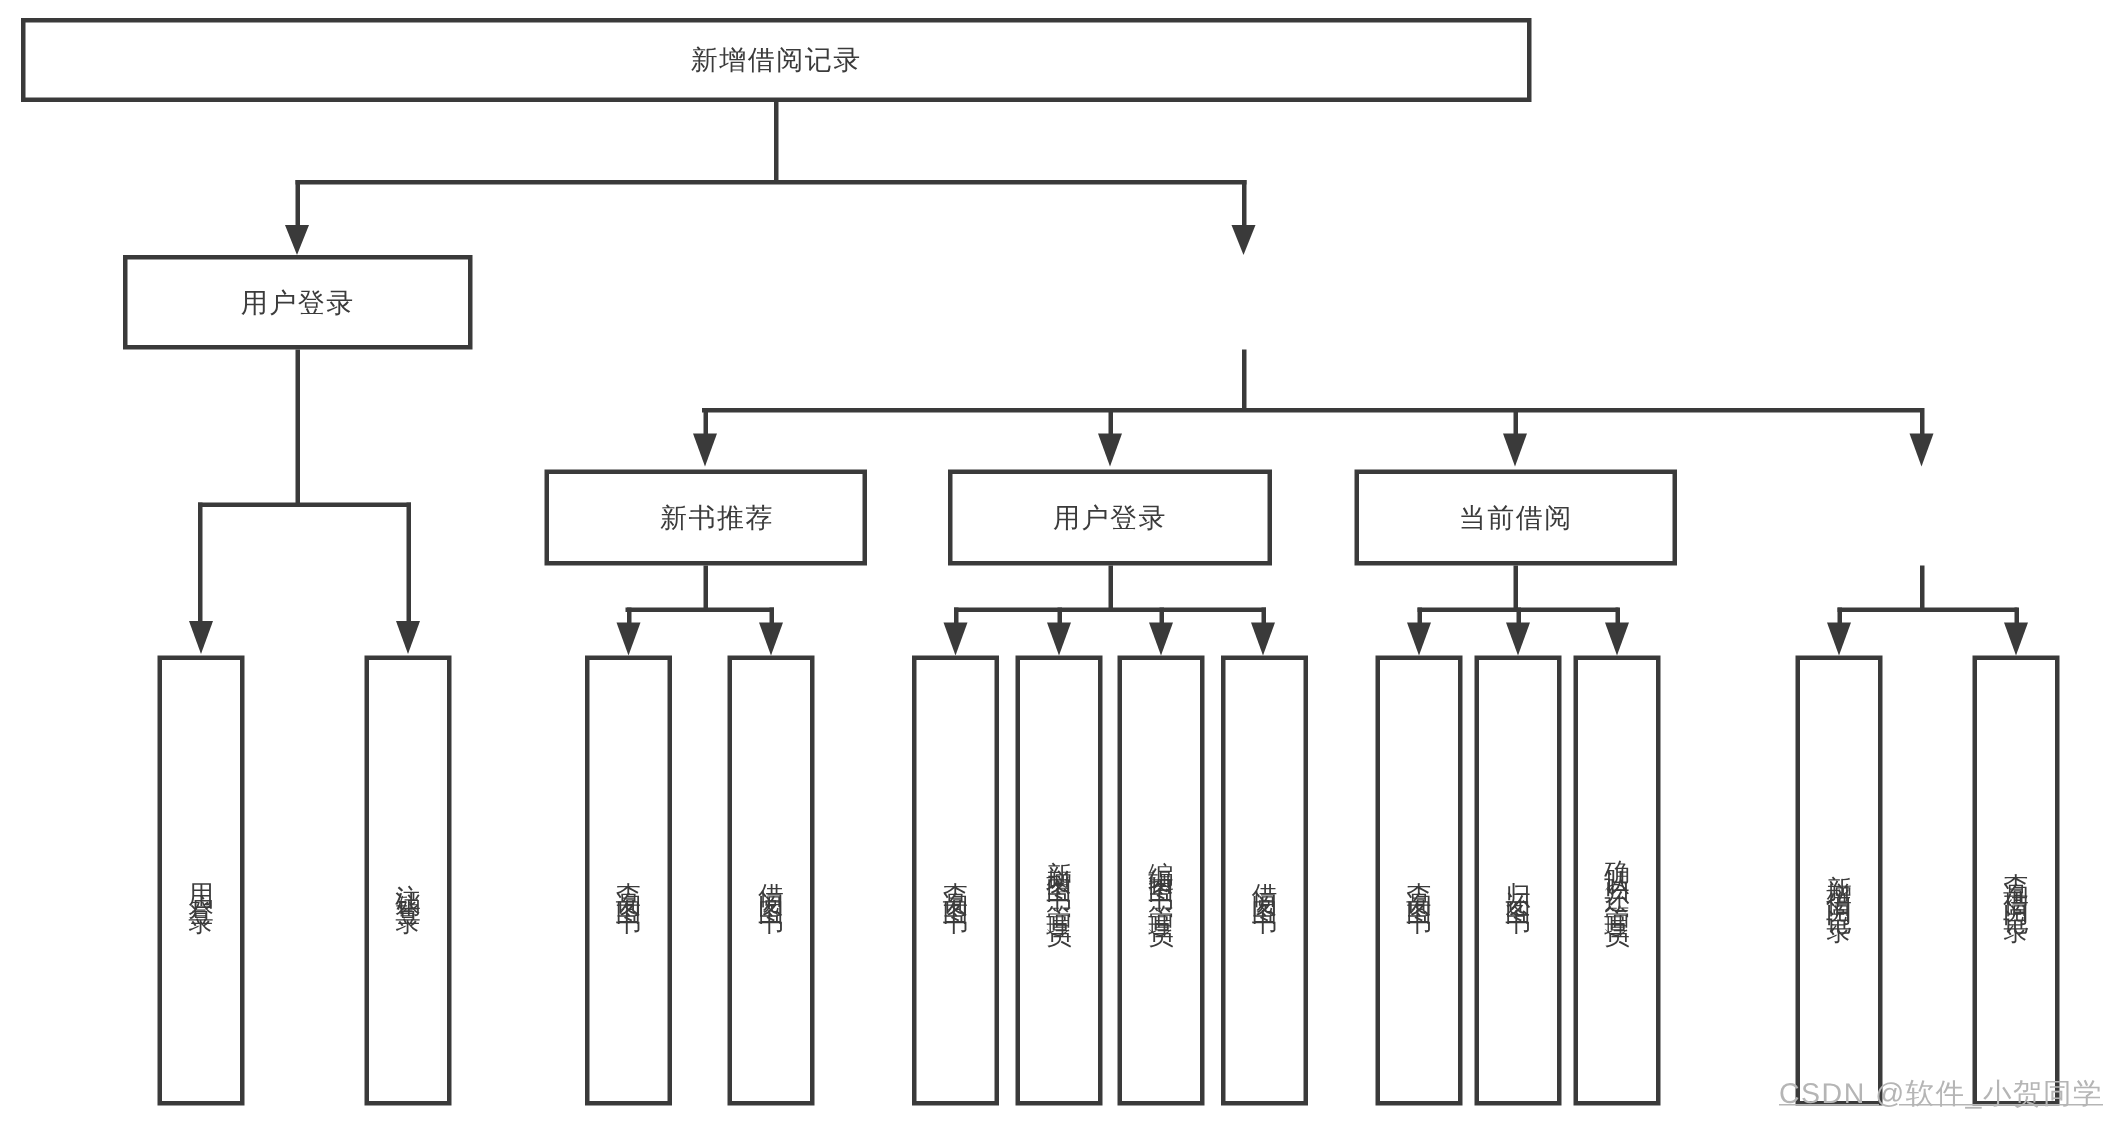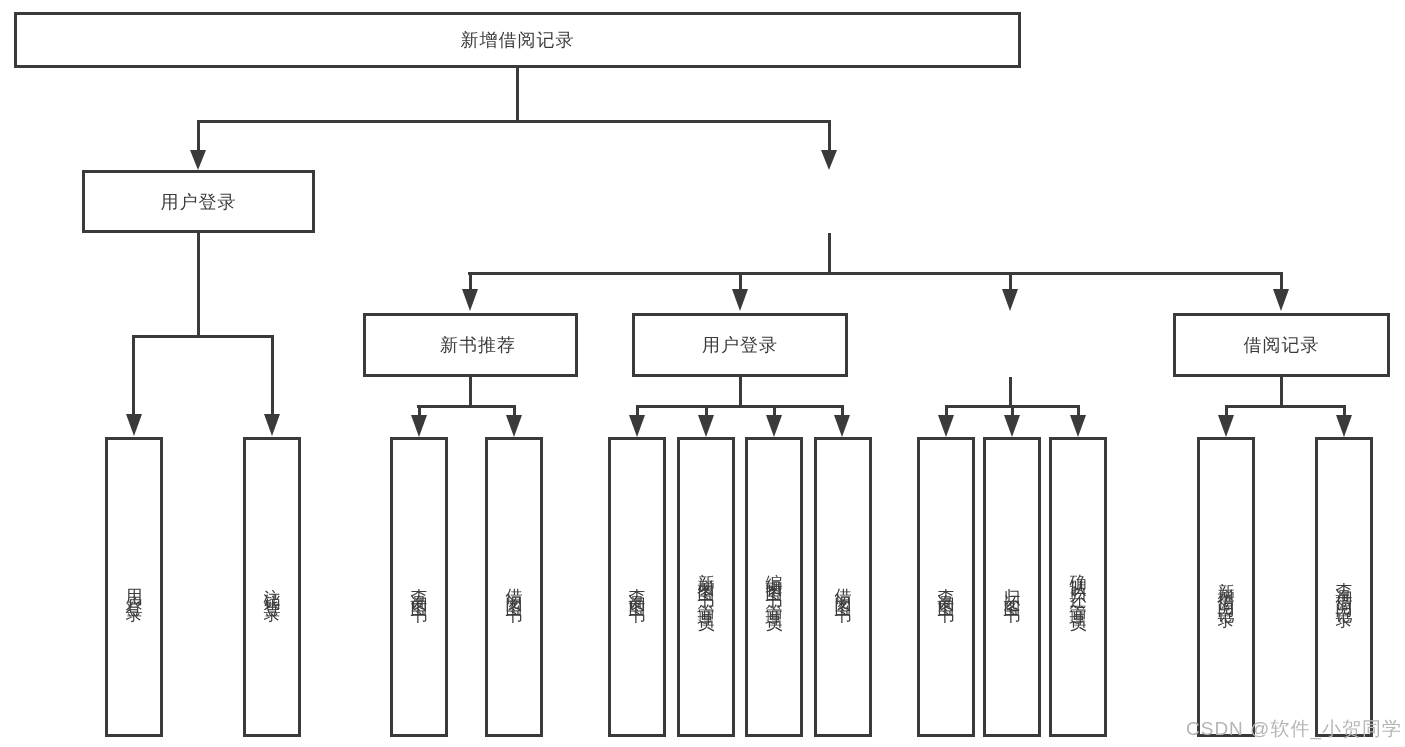--- a/index.html
+++ b/index.html
@@ -72,24 +72,24 @@
 
 
   <div class="node" style="left:363px; top:313px; width:215px; height:64px;padding-left:15px;">
     <span class="lbl">新书推荐</span>
   </div>
 
   <div class="node" style="left:632px; top:313px; width:216px; height:64px;">
     <span class="lbl">用户登录</span>
   </div>
 
+  <div class="node" style="left:903px; top:313px; width:215px; height:64px;">
+    <span class="lbl">当前借阅</span>
+  </div>
 
-  <div class="node" style="left:1173px; top:313px; width:217px; height:64px;">
-    <span class="lbl">借阅记录</span>
-  </div>
 
   <div class="node leaf" style="left:105px; top:437px; width:58px; height:300px;">
     <span class="lbl">用户登录</span>
   </div>
   <div class="node leaf" style="left:243px; top:437px; width:58px; height:300px;">
     <span class="lbl">注销登录</span>
   </div>
 
   <div class="node leaf" style="left:390px; top:437px; width:58px; height:300px;">
     <span class="lbl">查询图书</span>
@@ -180,15 +180,15 @@
   <div class="vline" style="left:1077px; top:405px; height:12px;"></div>
   <div class="arw" style="left:1070px; top:415px;"></div>
 
   <div class="vline" style="left:1280px; top:377px; height:30px;"></div>
   <div class="hline" style="left:1225px; top:405px; width:120px;"></div>
   <div class="vline" style="left:1225px; top:405px; height:12px;"></div>
   <div class="arw" style="left:1218px; top:415px;"></div>
   <div class="vline" style="left:1343px; top:405px; height:12px;"></div>
   <div class="arw" style="left:1336px; top:415px;"></div>
 
-  <div class="watermark" style="left:1186px; top:716px;">CSDN @软件_小贺同学</div>
+  <div class="watermark" style="left:1186px; top:716px;text-decoration:underline;">CSDN @软件_小贺同学</div>
 
 </div>
 
 </body></html>

